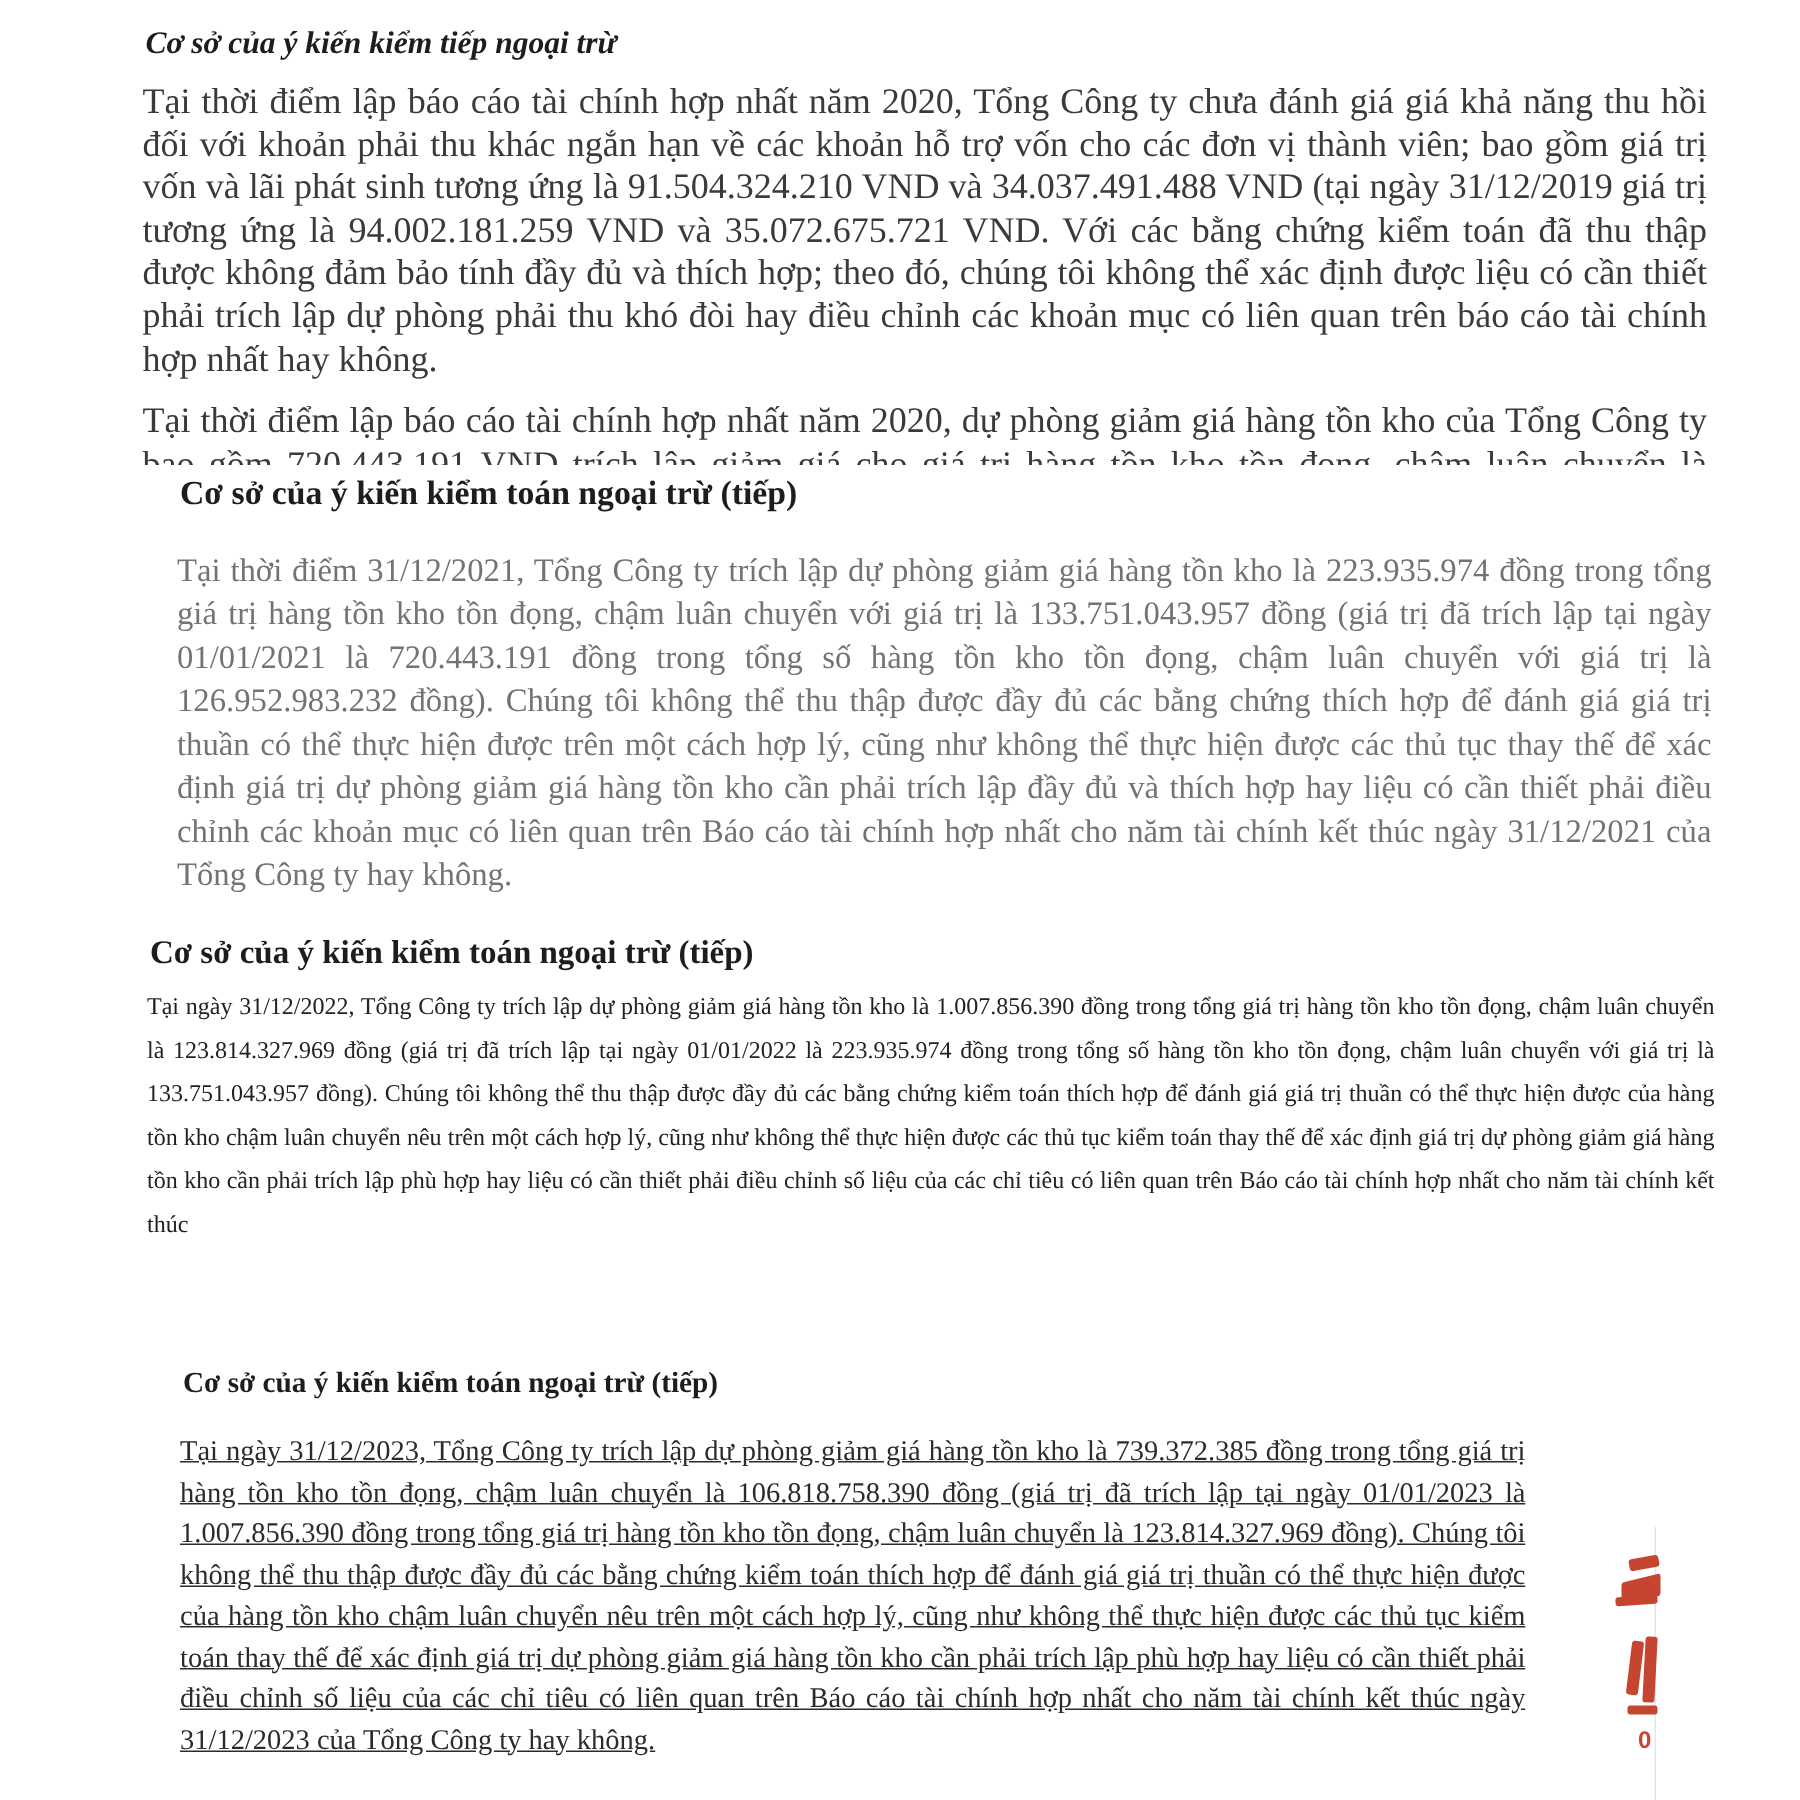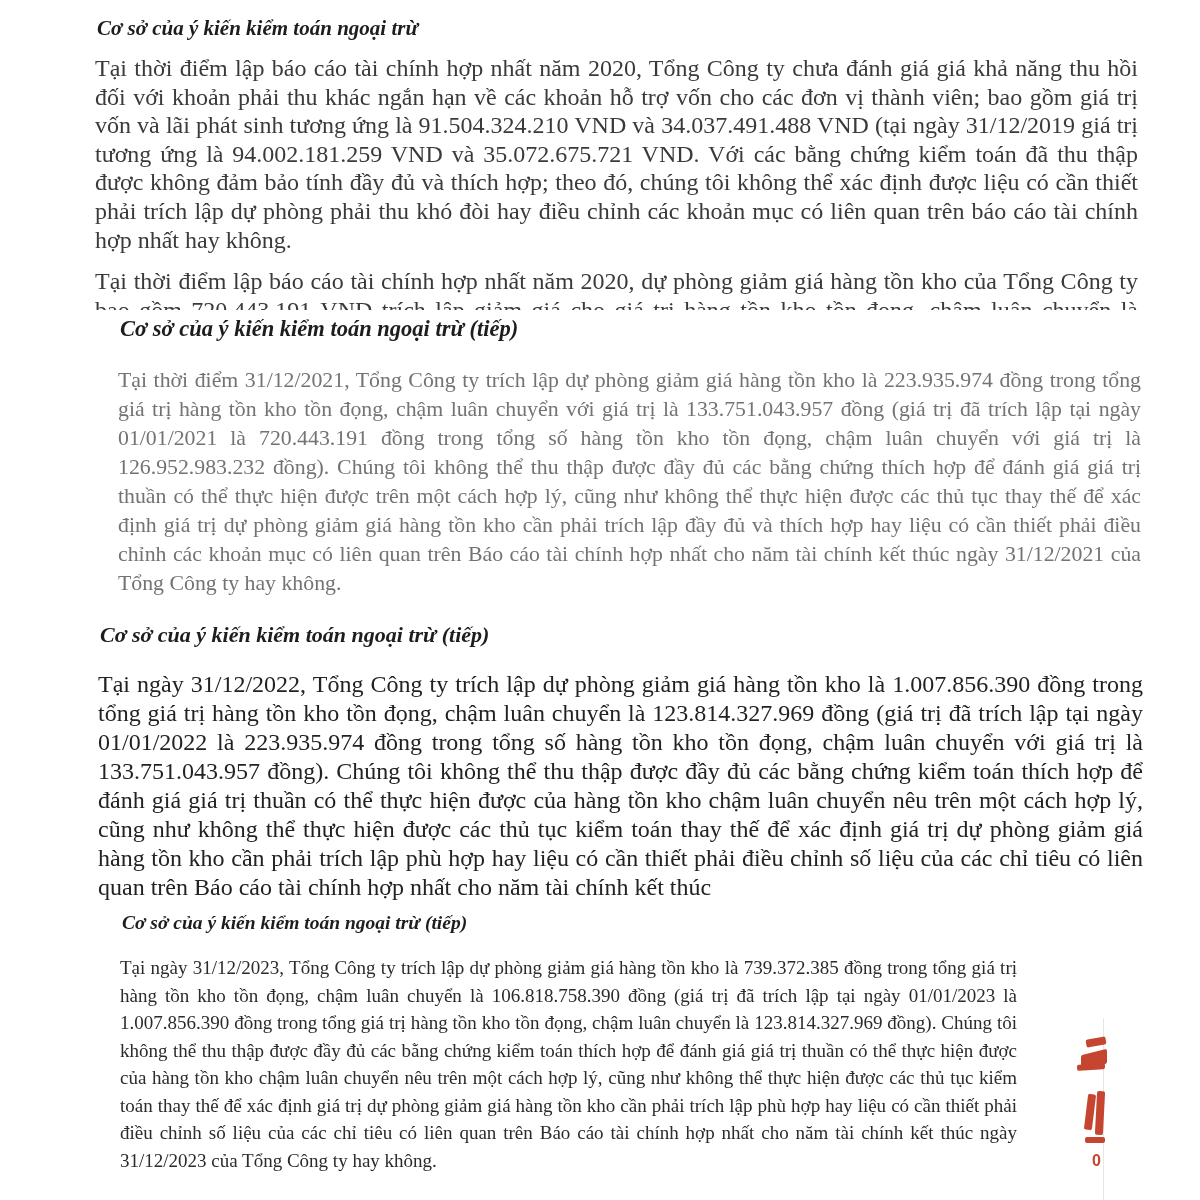--- a/index.html
+++ b/index.html
@@ -19,44 +19,43 @@
   section.frag {
     position: absolute;
     overflow: hidden;
     background: #ffffff;
   }
   .frag h2 {
     margin: 0;
     padding: 0;
     font-weight: bold;
     color: #1d1d1d;
-    font-style: italic;
   }
   .frag p {
     margin: 0;
     padding: 0;
     text-align: justify;
     text-justify: inter-word;
   }
   
   .frag-0 { top: 14px; left: 95px; width: 1043px; height: 296px; z-index: 1; }
   .frag-0 h2 { font-size: 21px; font-style: italic; margin: 2px 0 13px 2px; }
   .frag-0 p  { font-size: 24px; line-height: 28.6px; color: #3a3a3a; margin-bottom: 13px; }
   
   .frag-1 { top: 310px; left: 118px; width: 1023px; height: 300px; z-index: 2; }
   .frag-1 h2 { font-size: 22.5px; margin: 6px 0 0 2px; }
   .frag-1 p  { font-size: 21.8px; line-height: 29px; color: #737373; margin-top: 24px; }
   
   .frag-2 { top: 614px; left: 98px; width: 1045px; height: 286px; z-index: 3; }
   .frag-2 h2 { font-size: 22px; margin: 8px 0 0 2px; }
-  .frag-2 p  { font-size: 24px; line-height: 29px; color: #222222; margin-top: 22px; }
+  .frag-2 p  { font-size: 16px; line-height: 29px; color: #222222; margin-top: 9px; }
   
   .frag-3 { top: 906px; left: 120px; width: 897px; height: 294px; z-index: 4; }
   .frag-3 h2 { font-size: 19.5px; margin: 6px 0 0 2px; }
-  .frag-3 p  { font-size: 19px; line-height: 27.5px; color: #2b2b2b; margin-top: 20px; }
+  .frag-3 p  { font-size: 19px; line-height: 27.5px; color: #2b2b2b; margin-top: 20px; text-decoration: underline; }
 
   
   .stamp { position: absolute; z-index: 5; }
   .stamp .blob { position: absolute; background: var(--stamp-color, #c64531); }
   .blob-a1 { left: 1086px; top: 1038px; width: 20px; height: 8px;  transform: rotate(-10deg); border-radius: 2px; }
   .blob-a2 { left: 1081px; top: 1052px; width: 26px; height: 15px; transform: skewY(-14deg); border-radius: 2px; }
   .blob-a3 { left: 1077px; top: 1064px; width: 28px; height: 6px;  transform: rotate(-4deg); border-radius: 2px; }
   .blob-b1 { left: 1086px; top: 1094px; width: 8px;  height: 36px; transform: rotate(7deg); border-radius: 2px; }
   .blob-b2 { left: 1096px; top: 1091px; width: 8px;  height: 44px; transform: rotate(3deg); border-radius: 2px; }
   .blob-c  { left: 1085px; top: 1137px; width: 20px; height: 6px;  border-radius: 2px; }
@@ -68,21 +67,21 @@
   }
   
   .scan-edge { position: absolute; left: 1103px; top: 1018px; width: 1px; height: 182px; background: #e6e6e6; z-index: 4; }
 </style>
 </head>
 <body>
 
 <div class="page" style="--stamp-color: #c64531;">
 
   <section class="frag frag-0">
-    <h2>Cơ sở của ý kiến kiểm toán ngoại trừ</h2>
+    <h2>Cơ sở của ý kiến kiểm tiếp ngoại trừ</h2>
     <p>Tại thời điểm lập báo cáo tài chính hợp nhất năm 2020, Tổng Công ty chưa đánh giá giá khả năng thu hồi đối với khoản phải thu khác ngắn hạn về các khoản hỗ trợ vốn cho các đơn vị thành viên; bao gồm giá trị vốn và lãi phát sinh tương ứng là 91.504.324.210 VND và 34.037.491.488 VND (tại ngày 31/12/2019 giá trị tương ứng là 94.002.181.259 VND và 35.072.675.721 VND. Với các bằng chứng kiểm toán đã thu thập được không đảm bảo tính đầy đủ và thích hợp; theo đó, chúng tôi không thể xác định được liệu có cần thiết phải trích lập dự phòng phải thu khó đòi hay điều chỉnh các khoản mục có liên quan trên báo cáo tài chính hợp nhất hay không.</p>
     <p>Tại thời điểm lập báo cáo tài chính hợp nhất năm 2020, dự phòng giảm giá hàng tồn kho của Tổng Công ty bao gồm 720.443.191 VND trích lập giảm giá cho giá trị hàng tồn kho tồn đọng, chậm luân chuyển là 112.752.983.232 VND (tương ứng, giá trị đã trích lập tại ngày 31 tháng 12 năm 2019 là 557.969.476 VND trong tổng giá trị hàng tồn</p>
   </section>
 
   <section class="frag frag-1">
     <h2>Cơ sở của ý kiến kiểm toán ngoại trừ (tiếp)</h2>
     <p>Tại thời điểm 31/12/2021, Tổng Công ty trích lập dự phòng giảm giá hàng tồn kho là 223.935.974 đồng trong tổng giá trị hàng tồn kho tồn đọng, chậm luân chuyển với giá trị là 133.751.043.957 đồng (giá trị đã trích lập tại ngày 01/01/2021 là 720.443.191 đồng trong tổng số hàng tồn kho tồn đọng, chậm luân chuyển với giá trị là 126.952.983.232 đồng). Chúng tôi không thể thu thập được đầy đủ các bằng chứng thích hợp để đánh giá giá trị thuần có thể thực hiện được trên một cách hợp lý, cũng như không thể thực hiện được các thủ tục thay thế để xác định giá trị dự phòng giảm giá hàng tồn kho cần phải trích lập đầy đủ và thích hợp hay liệu có cần thiết phải điều chỉnh các khoản mục có liên quan trên Báo cáo tài chính hợp nhất cho năm tài chính kết thúc ngày 31/12/2021 của Tổng Công ty hay không.</p>
   </section>
 
   <section class="frag frag-2">

